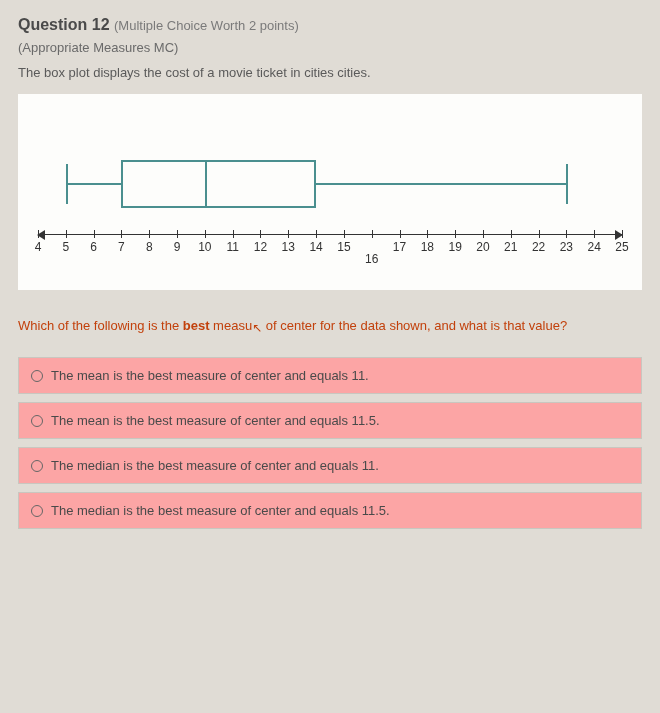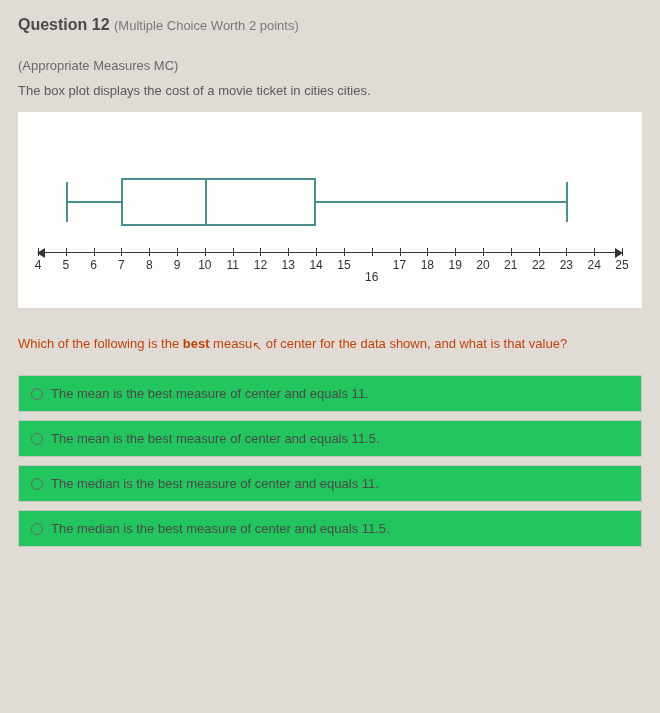--- a/index.html
+++ b/index.html
@@ -5,21 +5,21 @@
     * { box-sizing: border-box; margin: 0; padding: 0; }
     body {
       font-family: Arial, Helvetica, sans-serif;
       background: #e0dcd5;
       width: 660px;
       height: 713px;
       padding: 16px 18px;
       color: #5a5a5a;
       overflow: hidden;
     }
-    .question-header { margin-bottom: 24px; }
+    .question-header { margin-bottom: 6px; }
     .question-header b { color: #4a4a4a; }
     .meta { color: #7a7a7a; font-size: 13px; }
     .sub { font-size: 13px; margin-bottom: 10px; color: #6a6a6a; }
     .intro { font-size: 13px; margin-bottom: 14px; color: #5a5a5a; }
     .chart-panel {
       background: #fdfdfb;
       padding: 60px 20px 24px 20px;
       text-align: center;
     }
     .chart-title {
@@ -73,21 +73,21 @@
     }
     .median-line {
       position: absolute;
       top: 6px; bottom: 6px;
       width: 2px;
       background: #4a8f8f;
     }
     .prompt { font-size: 13px; margin: 28px 0 24px 0; color: #c2410c; }
     .option {
       border: 1px solid #c9c6bf;
-      background: #22c55e;
+      background: #fca5a5;
       padding: 10px 12px;
       margin-bottom: 8px;
       font-size: 13px;
       color: #4a4a4a;
       display: flex;
       align-items: center;
       gap: 8px;
       cursor: pointer;
     }
     .radio-dot {

